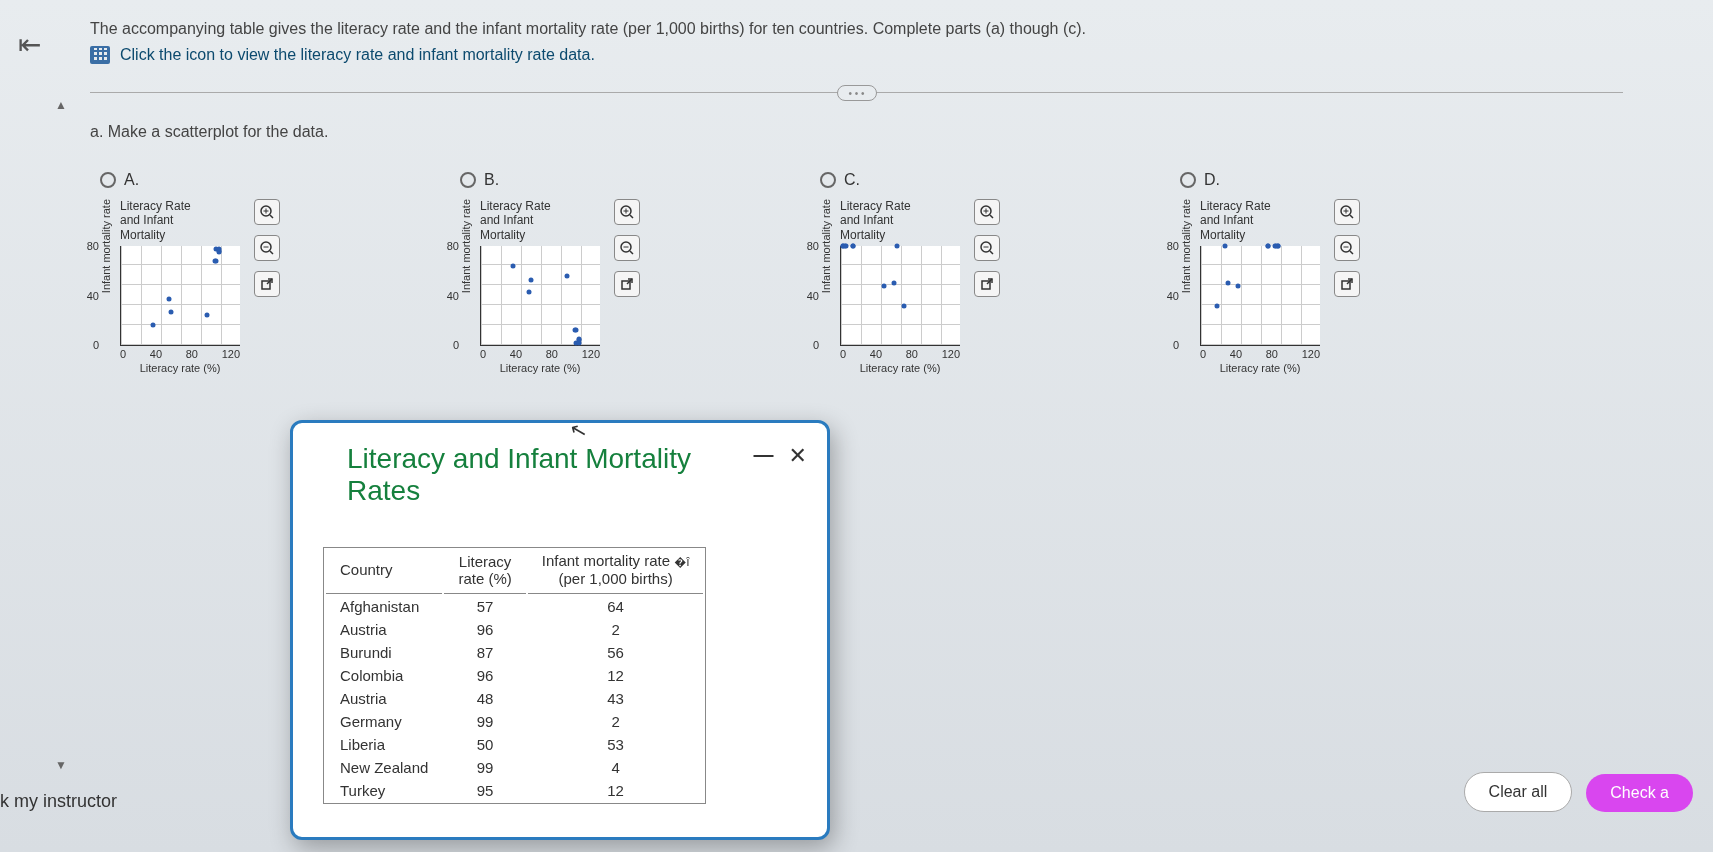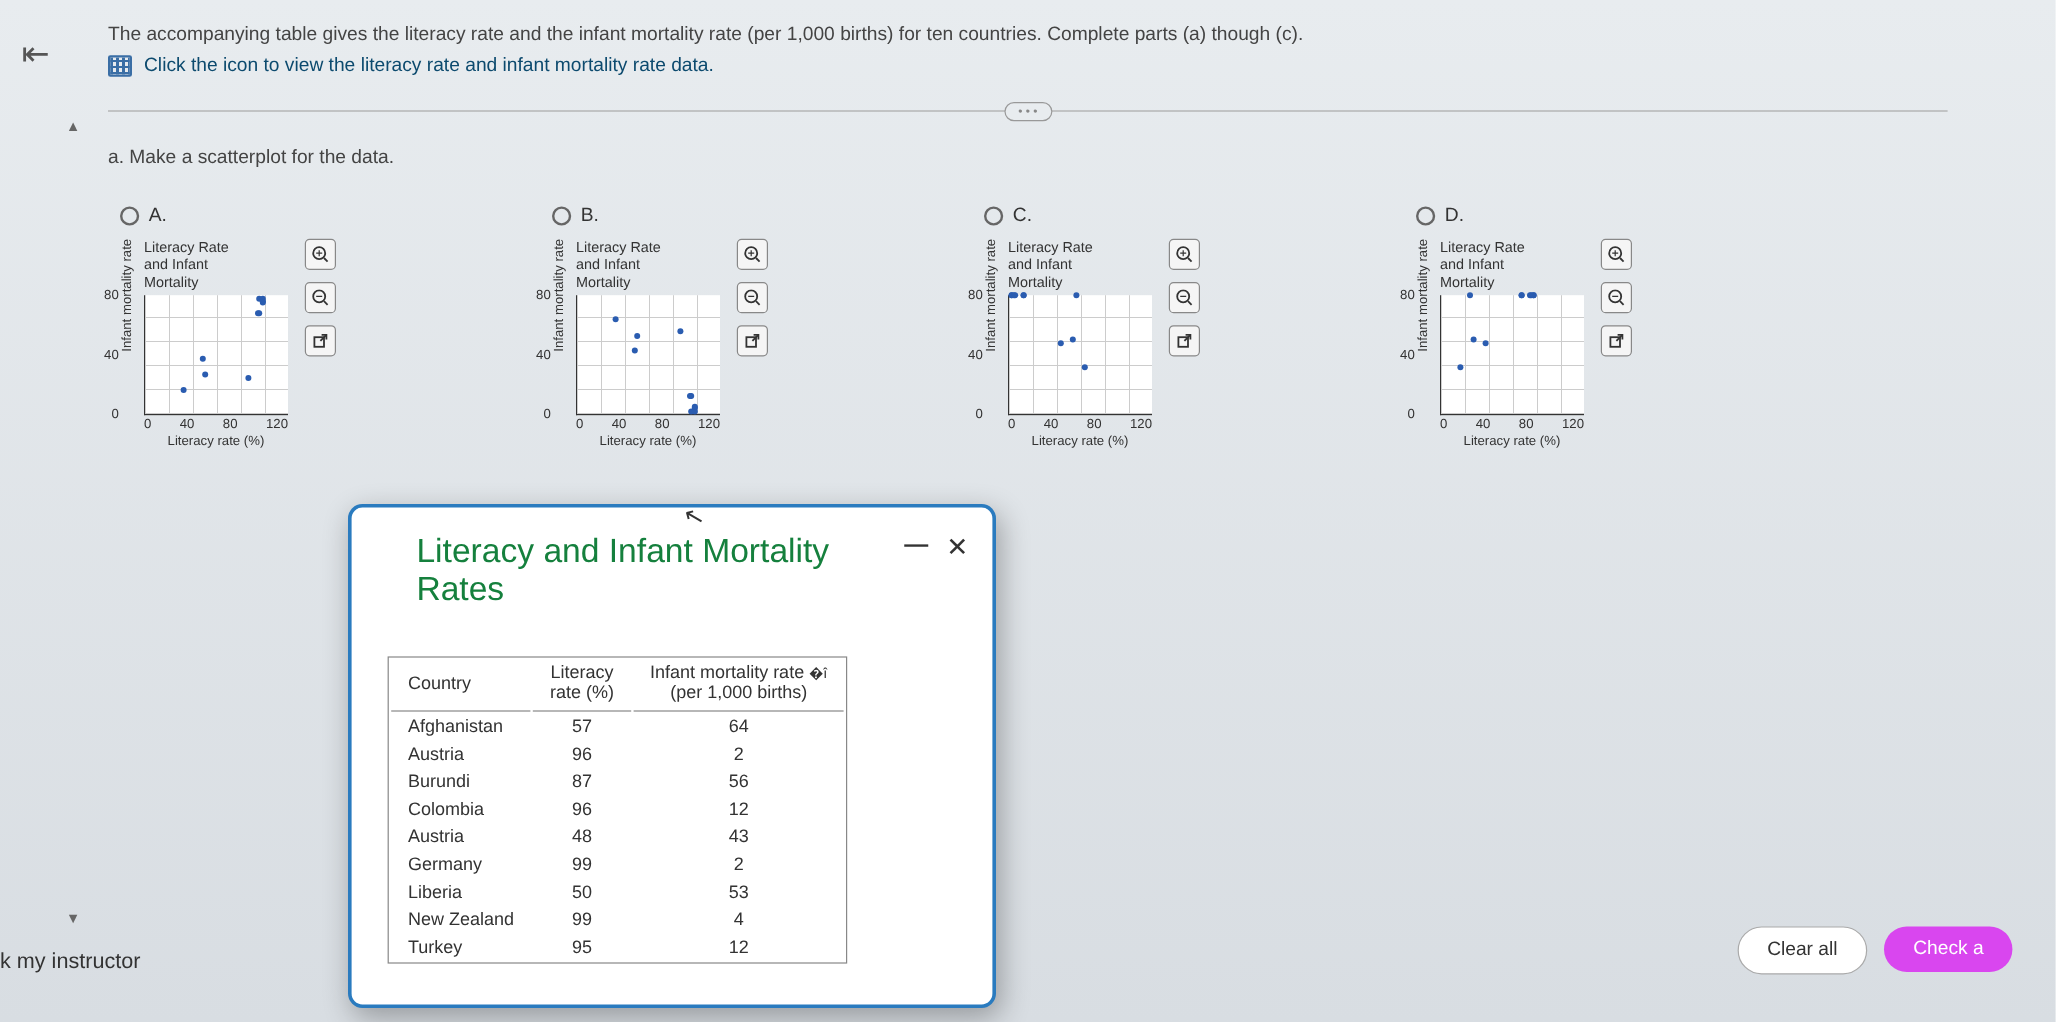--- a/index.html
+++ b/index.html
@@ -230,25 +230,25 @@
     .copy-icon { font-size: 12px; margin-left: 4px; cursor: pointer;}
     .footer-left {
       position: absolute;
       left: 0;
       bottom: 40px;
       font-size: 18px;
       color: #333;
     }
     .footer-right {
       position: absolute;
-      right: 36px;
+      right: 20px;
       bottom: 40px;
       display: flex;
       gap: 14px;
-      align-items: flex-start;
+      align-items: flex-end;
     }
     .btn {
       padding: 10px 24px;
       border-radius: 24px;
       font-size: 16px;
       cursor: pointer;
     }
     .btn-clear {
       background: #fff;
       border: 1px solid #aaa;

